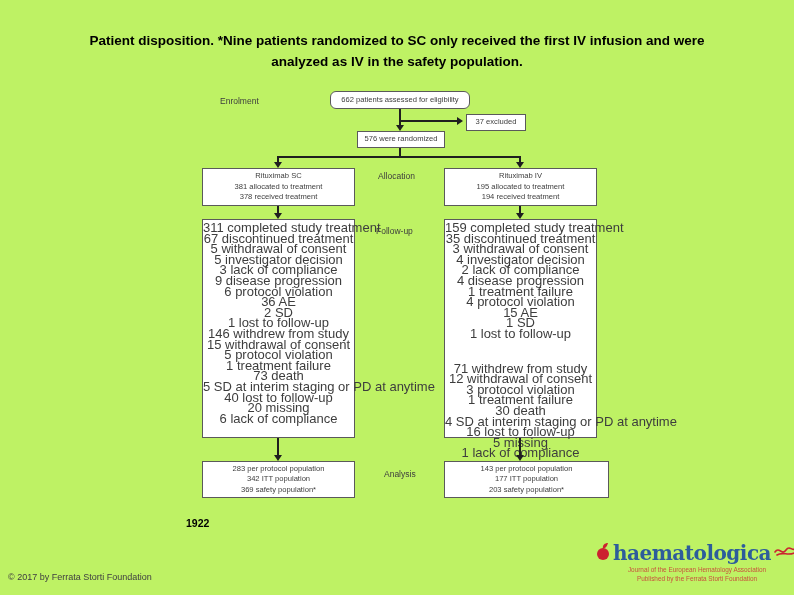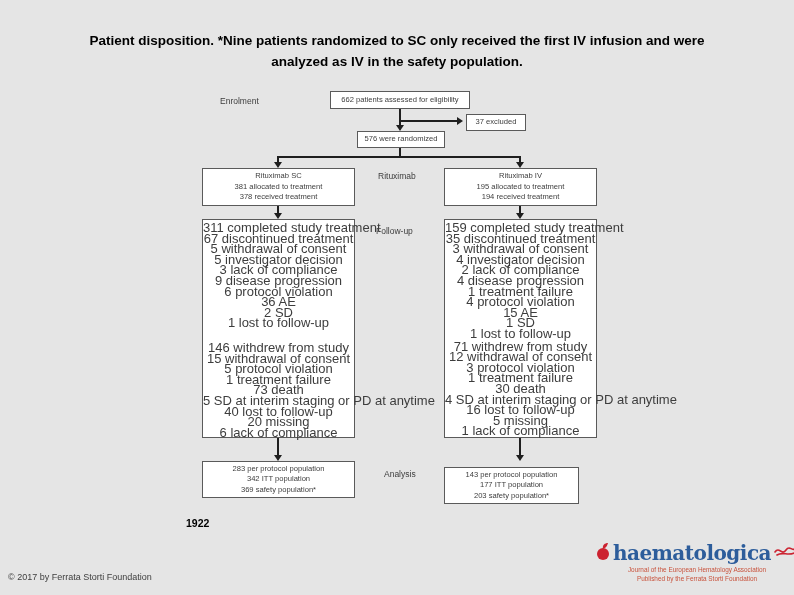--- a/index.html
+++ b/index.html
@@ -1,17 +1,17 @@
 <!DOCTYPE html>
 <html style="--logo-blue: #2d5d9b; --logo-red: #cc2230; --tagline-red: #c8523c; --line: #1f1f1f; --box-border: #5a5a5a; --text: #3d3d3d;"><head>
 <meta charset="utf-8">
 <style>
   html,body { margin:0; padding:0; background:#fff; }
   .slide {
-    position:relative; width:794px; height:595px; background:#e5e5e5;
+    position:relative; width:794px; height:595px; background:#bef264;
     font-family:"Liberation Sans", sans-serif; overflow:hidden;
   }
   .title {
     position:absolute; top:30px; left:10px; right:10px;
     text-align:center; font-weight:bold; font-size:13.5px; line-height:21px;
     color:#000;
   }
   
   .fc-box {
     position:absolute; box-sizing:border-box; background:#fff;
@@ -25,22 +25,22 @@
   .arrow-down {
     position:absolute; width:0; height:0;
     border-left:4px solid transparent; border-right:4px solid transparent;
     border-top:6px solid var(--line,#1f1f1f);
   }
   .arrow-right {
     position:absolute; width:0; height:0;
     border-top:4px solid transparent; border-bottom:4px solid transparent;
     border-left:6px solid var(--line,#1f1f1f);
   }
-  .fc-gap-sc { margin-top:14px; }
-  .fc-gap-iv { margin-top:2px; }
+  .fc-gap-sc { }
+  .fc-gap-iv { margin-top:24px; }
   .followup { padding-top:3px; font-size:13px; }
   .citation {
     position:absolute; left:186px; top:516px; width:400px;
     font-weight:bold; font-size:10.5px; line-height:14px; color:#000;
   }
   .copyright { position:absolute; left:8px; top:572px; font-size:9px; color:#404040; }
   .logo { position:absolute; left:606px; top:541px; width:182px; text-align:center; }
   .logo-row { display:flex; align-items:center; justify-content:center; gap:2px; }
   .logo-word {
     font-family:"DejaVu Serif", serif; font-weight:bold; font-size:20px;
@@ -54,25 +54,25 @@
 <div class="slide">
 
   <div class="title">
     <div>Patient disposition. *Nine patients randomized to SC only received the first IV infusion and were</div>
     <div>analyzed as IV in the safety population.</div>
   </div>
 
   <div>
 
     <div class="fc-label" style="left:220px;top:96px;">Enrolment</div>
-    <div class="fc-label" style="left:378px;top:171px;">Rituximab</div>
+    <div class="fc-label" style="left:378px;top:171px;">Allocation</div>
     <div class="fc-label" style="left:376px;top:226px;">Follow-up</div>
     <div class="fc-label" style="left:384px;top:469px;">Analysis</div>
 
-    <div class="fc-box fc-center" style="left:330px;top:91px;width:140px;height:18px;">
+    <div class="fc-box fc-center" style="left:330px;top:91px;width:140px;height:18px;border-radius:6px;">
       <div>662 patients assessed for eligibility</div>
     </div>
 
     <div class="vline" style="left:399px;top:109px;width:2px;height:18px;"></div>
     <div class="arrow-down" style="left:396px;top:125px;"></div>
     <div class="hline" style="left:400px;top:120px;width:57px;height:2px;"></div>
     <div class="arrow-right" style="left:457px;top:117px;"></div>
 
     <div class="fc-box fc-center" style="left:466px;top:114px;width:60px;height:17px;">
       <div>37 excluded</div>
@@ -160,21 +160,21 @@
     <div class="vline" style="left:277px;top:438px;width:2px;height:18px;"></div>
     <div class="arrow-down" style="left:274px;top:455px;"></div>
     <div class="vline" style="left:519px;top:438px;width:2px;height:18px;"></div>
     <div class="arrow-down" style="left:516px;top:455px;"></div>
 
     <div class="fc-box fc-center" style="left:202px;top:461px;width:153px;height:37px;">
         <div>283 per protocol population</div>
         <div>342 ITT population</div>
         <div>369 safety population*</div>
       </div>
-    <div class="fc-box fc-center" style="left:444px;top:461px;width:135px;height:37px;margin-top:6px;">
+    <div class="fc-box fc-center" style="left:444px;top:461px;width:165px;height:37px;">
         <div>143 per protocol population</div>
         <div>177 ITT population</div>
         <div>203 safety population*</div>
       </div>
   </div>
 
   <div class="citation">
     <div>1922</div>
   </div>
 

